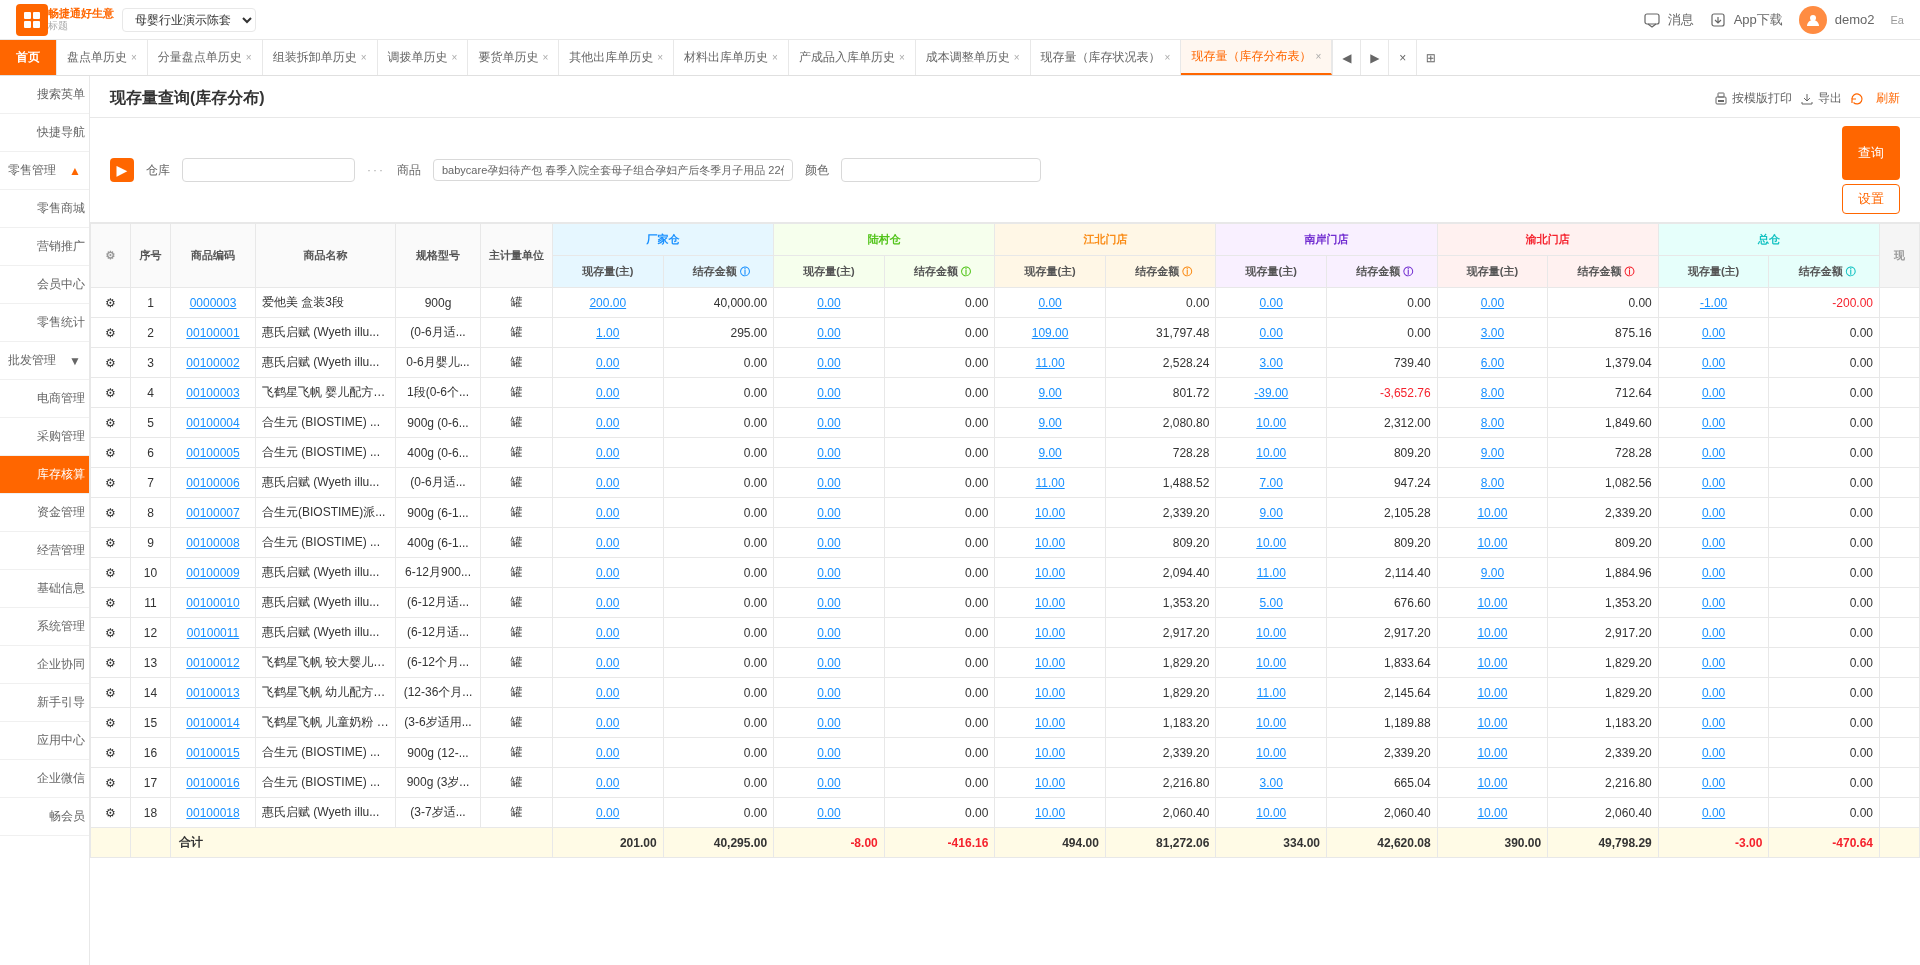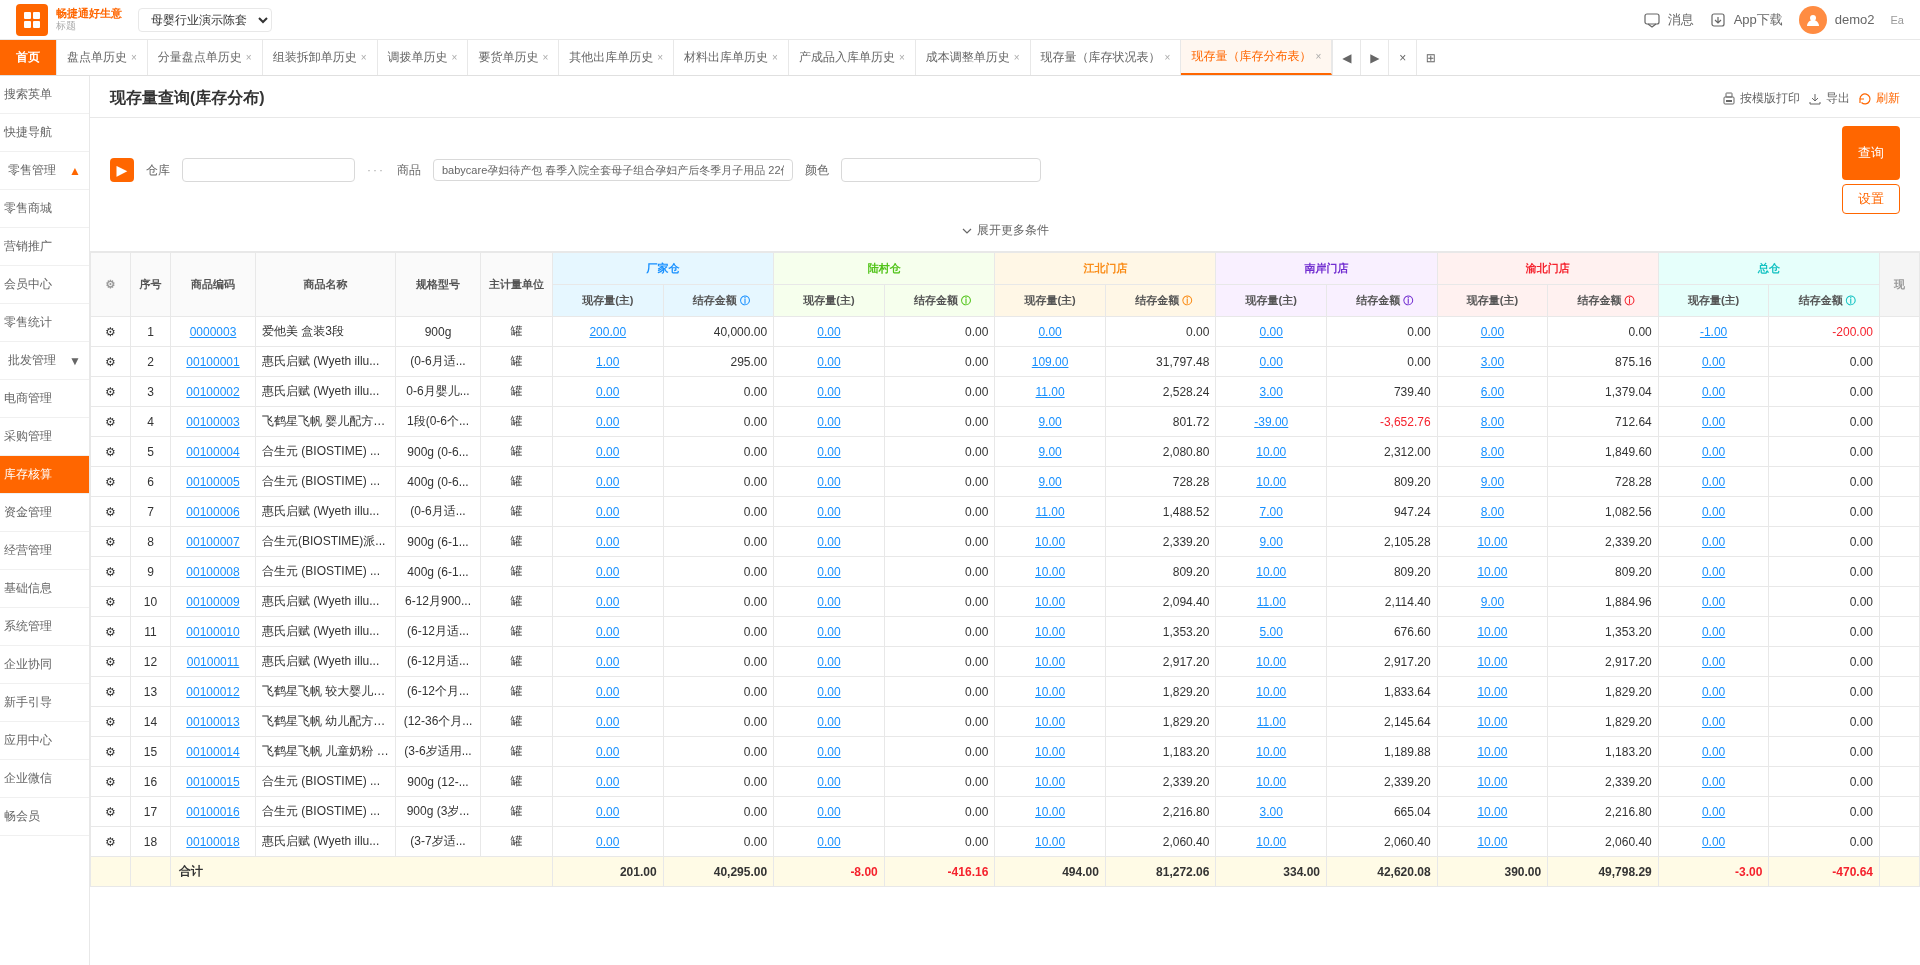--- a/index.html
+++ b/index.html
@@ -1,52 +1,52 @@
 <!DOCTYPE html>
 <html><head>
   <meta charset="utf-8">
   <style>
     * { box-sizing: border-box; margin: 0; padding: 0; }
     body { font-family: 'Microsoft YaHei', Arial, sans-serif; font-size: 12px; background: #f5f5f5; color: #333; overflow: hidden; }
     
     
     .top-bar { height: 40px; background: #fff; border-bottom: 1px solid #e8e8e8; display: flex; align-items: center; padding: 0 16px; justify-content: space-between; }
-    .logo-area { display: flex; align-items: center; gap: 8px; }
+    .logo-area { display: flex; align-items: center; }
     .logo-icon { width: 32px; height: 32px; background: #ff6600; border-radius: 4px; display: flex; align-items: center; justify-content: center; color: white; font-size: 10px; font-weight: bold; }
     .top-right { display: flex; align-items: center; gap: 16px; color: #666; font-size: 13px; }
     .top-right-item { display: flex; align-items: center; gap: 8px; cursor: pointer; }
     .avatar { width: 28px; height: 28px; border-radius: 50%; background: #ff8c42; display: flex; align-items: center; justify-content: center; color: white; font-size: 11px; }
 
     
     .tabs-bar { height: 36px; background: #fff; border-bottom: 1px solid #e0e0e0; display: flex; align-items: stretch; overflow: hidden; }
     .tab-item { display: flex; align-items: center; padding: 0 10px; border-right: 1px solid #e8e8e8; font-size: 12px; color: #666; cursor: pointer; white-space: nowrap; gap: 4px; min-width: fit-content; }
     .tab-item.active { background: #fff7f0; color: #ff6600; border-bottom: 2px solid #ff6600; }
     .tab-close { color: #aaa; font-size: 10px; cursor: pointer; }
     .tab-home { background: #ff6600; color: white; padding: 3px 16px; font-weight: bold; }
     .tab-nav-btn { width: 28px; display: flex; align-items: center; justify-content: center; cursor: pointer; color: #666; border-left: 1px solid #e8e8e8; }
 
     
     .main-layout { display: flex; height: calc(965px - 76px); }
     
     
     .sidebar { width: 90px; background: #fff; border-right: 1px solid #e8e8e8; display: flex; flex-direction: column; overflow-y: auto; }
-    .sidebar-item { padding: 10px 4px; text-align: left; cursor: pointer; color: #666; font-size: 12px; border-bottom: 1px solid #f0f0f0; }
+    .sidebar-item { padding: 10px 4px; text-align: right; cursor: pointer; color: #666; font-size: 12px; border-bottom: 1px solid #f0f0f0; }
     .sidebar-item.active { background: #ff6600; color: white; }
 
     
     .content { flex: 1; overflow: hidden; display: flex; flex-direction: column; background: #f0f2f5; }
     
     
     .page-header { background: #fff; padding: 12px 20px 0; border-bottom: 1px solid #e8e8e8; }
     .page-title-row { display: flex; align-items: center; justify-content: space-between; padding-bottom: 8px; }
     .page-title { font-size: 16px; font-weight: bold; color: #333; }
     .header-actions { display: flex; gap: 8px; }
     .btn-print { color: #666; font-size: 12px; cursor: pointer; display: flex; align-items: center; gap: 4px; }
     .btn-export { color: #666; font-size: 12px; cursor: pointer; display: flex; align-items: center; gap: 4px; }
-    .btn-refresh { color: #ff6600; font-size: 12px; cursor: pointer; display: flex; align-items: center; gap: 4px; }
+    .btn-refresh { color: #ff6600; font-size: 12px; cursor: pointer; display: flex; align-items: center; gap: 12px; }
     .filter-label { color: #666; font-size: 12px; white-space: nowrap; }
     .filter-input { border: 1px solid #d9d9d9; border-radius: 4px; padding: 4px 8px; font-size: 12px; color: #333; background: #fff; min-width: 80px; }
     .filter-input.wide { min-width: 300px; color: #666; }
     .btn-query { background: #ff6600; color: white; border: none; border-radius: 4px; padding: 18px 16px; cursor: pointer; font-size: 13px; }
     .btn-setting { background: #fff; color: #ff6600; border: 1px solid #ff6600; border-radius: 4px; padding: 5px 14px; cursor: pointer; font-size: 13px; }
     .expand-more { text-align: center; padding: 4px; color: #666; font-size: 12px; cursor: pointer; background: #fff; border-top: 1px solid #f0f0f0; display: flex; align-items: center; justify-content: center; gap: 4px; }
 
     
     .table-container { flex: 1; overflow: auto; background: #fff; margin: 0; }
     table { width: 100%; border-collapse: collapse; font-size: 12px; table-layout: fixed; }
@@ -221,26 +221,20 @@
         <input class="filter-input" style="min-width: 120px;" value="">
         <span style="color:#aaa;letter-spacing:2px">···</span>
         <span class="filter-label">商品</span>
         <input class="filter-input wide" value="babycare孕妇待产包 春季入院全套母子组合孕妇产后冬季月子用品 22件套 ..." style="min-width: 360px; color: rgb(102, 102, 102); font-size: 11px;">
         <span class="filter-label">颜色</span>
         <input class="filter-input" style="min-width: 200px;" value="">
         <div style="display:flex;flex-direction:column;gap:4px;margin-left:auto">
           <button class="btn-query">查询</button>
           <button class="btn-setting">设置</button>
         </div>
-      </div>
-      <div class="expand-more" style="margin-top:4px;border-top:none">
-        <svg width="12" height="12" viewBox="0 0 12 12">
-            <path d="M2 4l4 4 4-4" stroke="#666" stroke-width="1.2" fill="none"></path>
-          </svg>
-        <span>展开更多条件</span>
       </div>
     </div>
 
     <div class="table-container">
       <table>
         <thead>
           <tr>
             <th rowspan="2" class="col-no"><span class="gear-icon">⚙</span></th>
             <th rowspan="2" class="col-no">序号</th>
             <th rowspan="2" class="col-code">商品编码</th>

